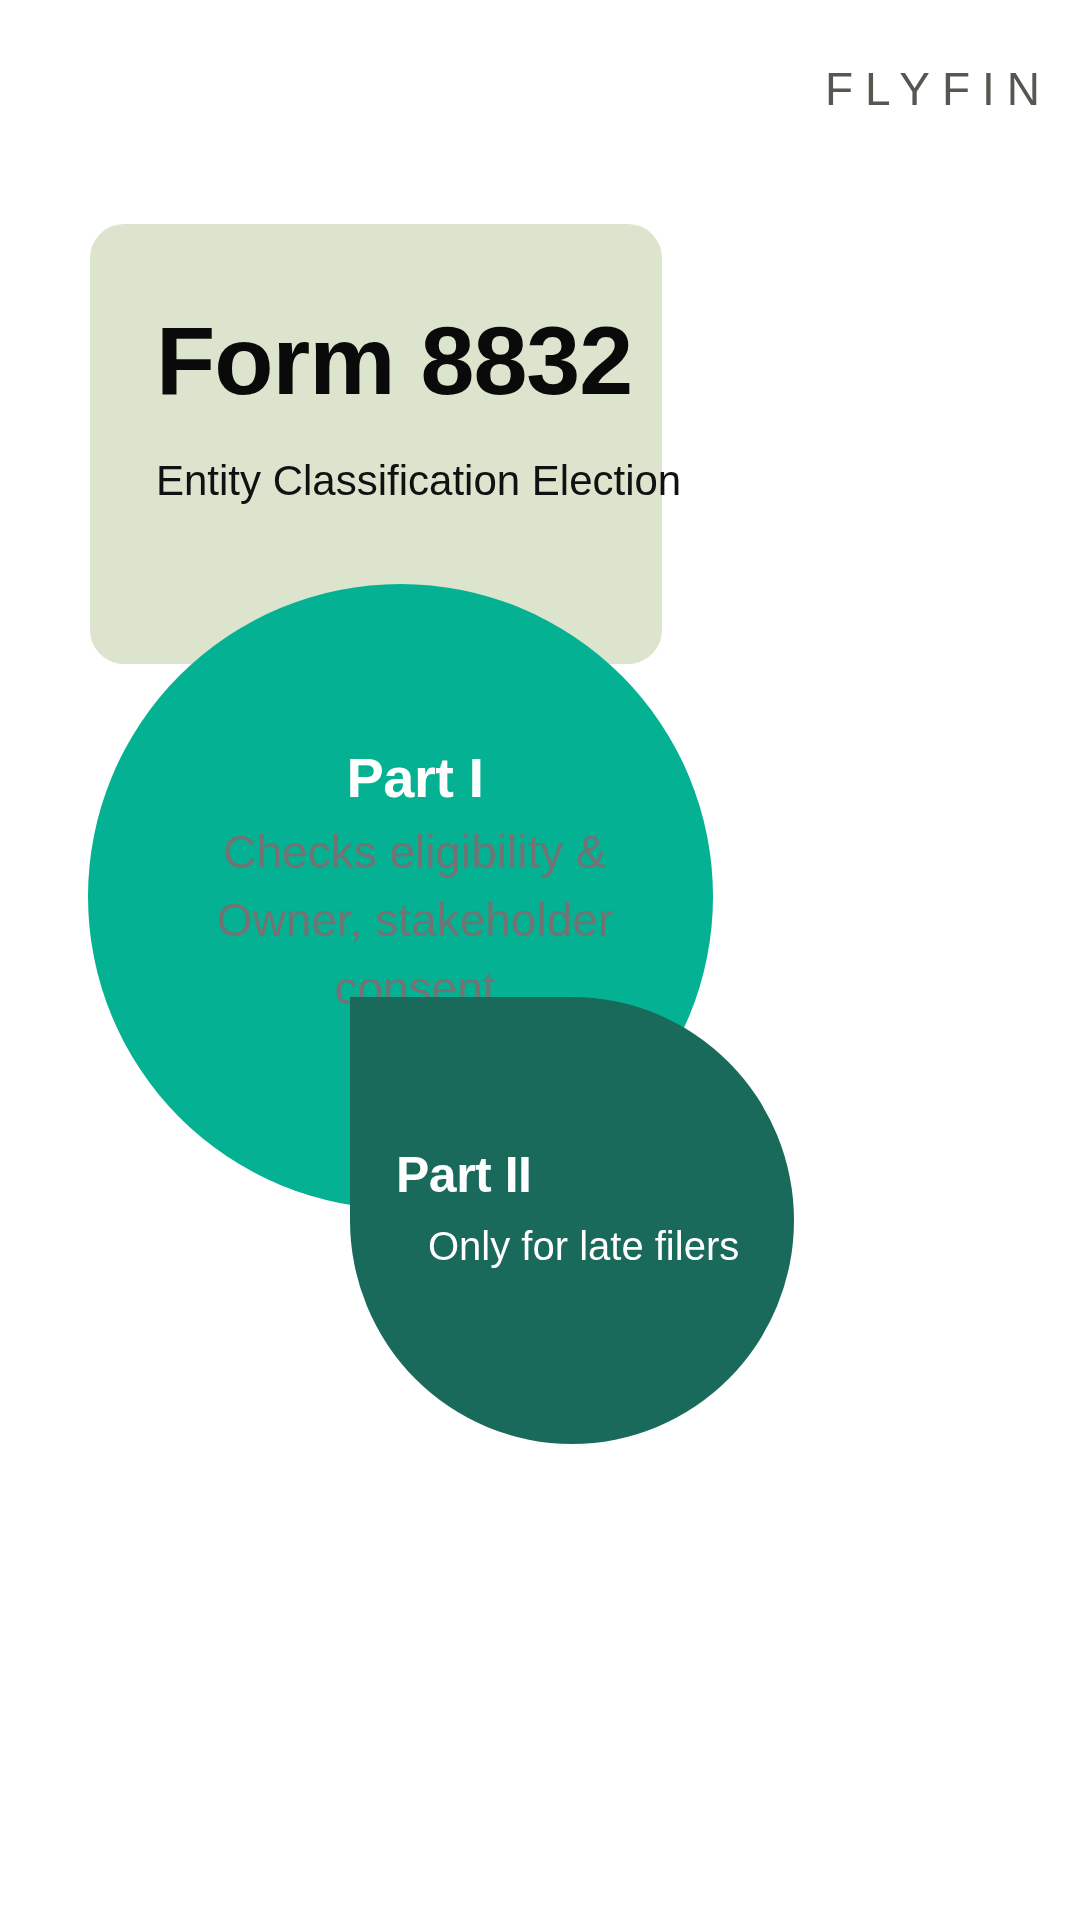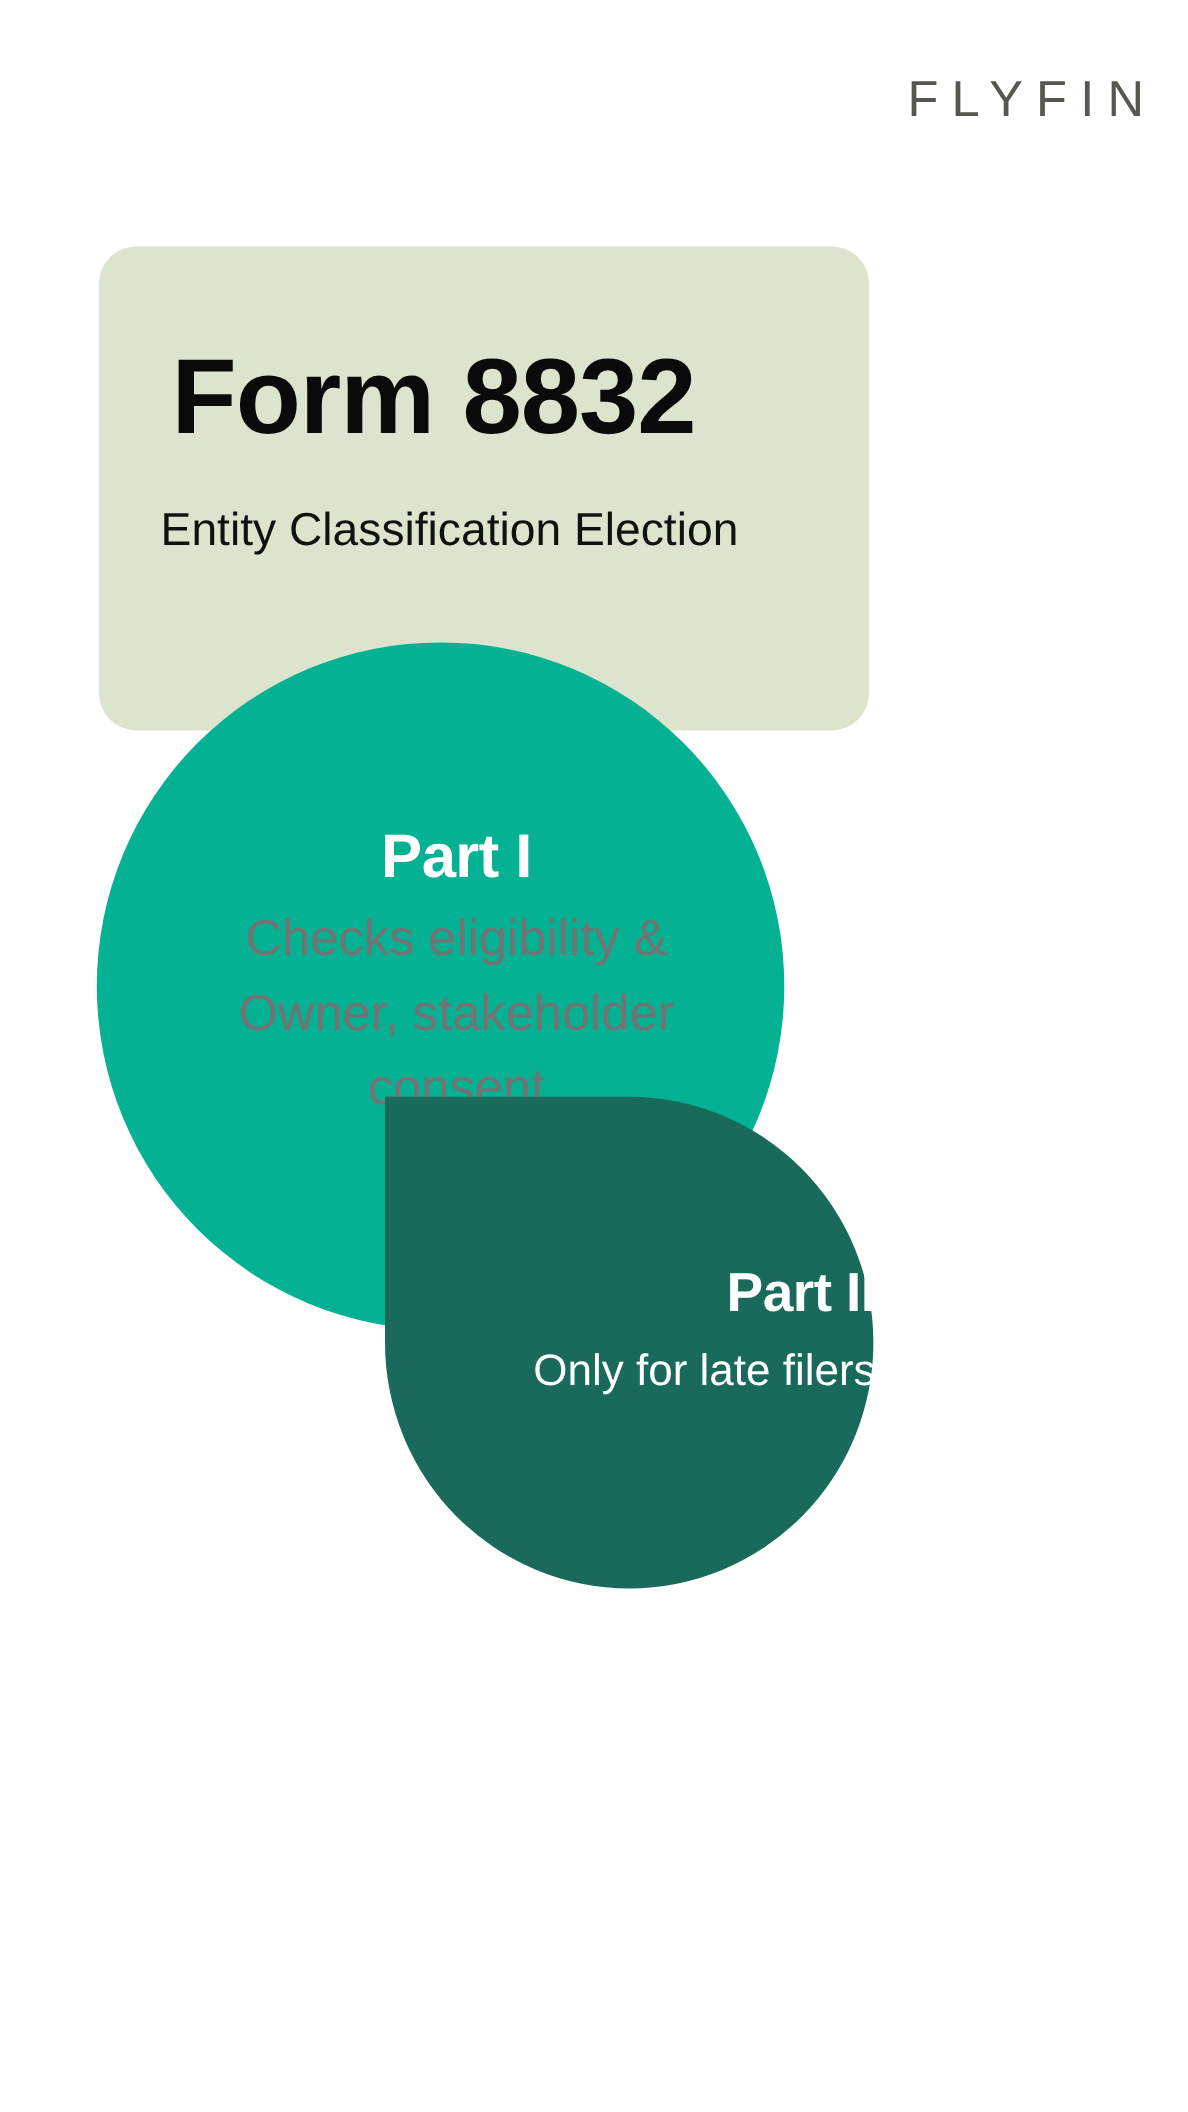--- a/index.html
+++ b/index.html
@@ -31,41 +31,41 @@
     color: #545850;
     line-height: 1;
     white-space: nowrap;
   }
 
   
   .title-card {
     position: absolute;
     left: 90px;
     top: 180px;
-    width: 700px;
+    width: 572px;
     height: 440px;
     background: #dde4cd;
     border-radius: 34px;
     box-sizing: border-box;
     padding: 0;
   }
   .title-card .form-title {
     position: absolute;
     left: 66px;
     top: 88px;
     font-size: 97px;
     font-weight: 700;
     color: #0a0a0a;
     letter-spacing: -1px;
     line-height: 1;
     white-space: nowrap;
   }
   .title-card .form-subtitle {
     position: absolute;
-    left: 56px;
+    left: 66px;
     top: 232px;
     font-size: 42px;
     font-weight: 400;
     color: #111111;
     line-height: 1.2;
     white-space: nowrap;
   }
 
   
   .part-one-shape {
@@ -108,21 +108,20 @@
     width: 444px;
     height: 447px;
     background: #1a6a5c;
     border-radius: 0 50% 50% 50%;
   }
   .part-two-content {
     position: absolute;
     left: 396px;
     top: 1105px;
     width: 400px;
-    text-align: right;
   }
   .part-two-content .part-label {
     font-size: 50px;
     font-weight: 700;
     color: #ffffff;
     line-height: 1.05;
     letter-spacing: -0.5px;
     margin: 0 0 16px 0;
   }
   .part-two-content .part-desc {

